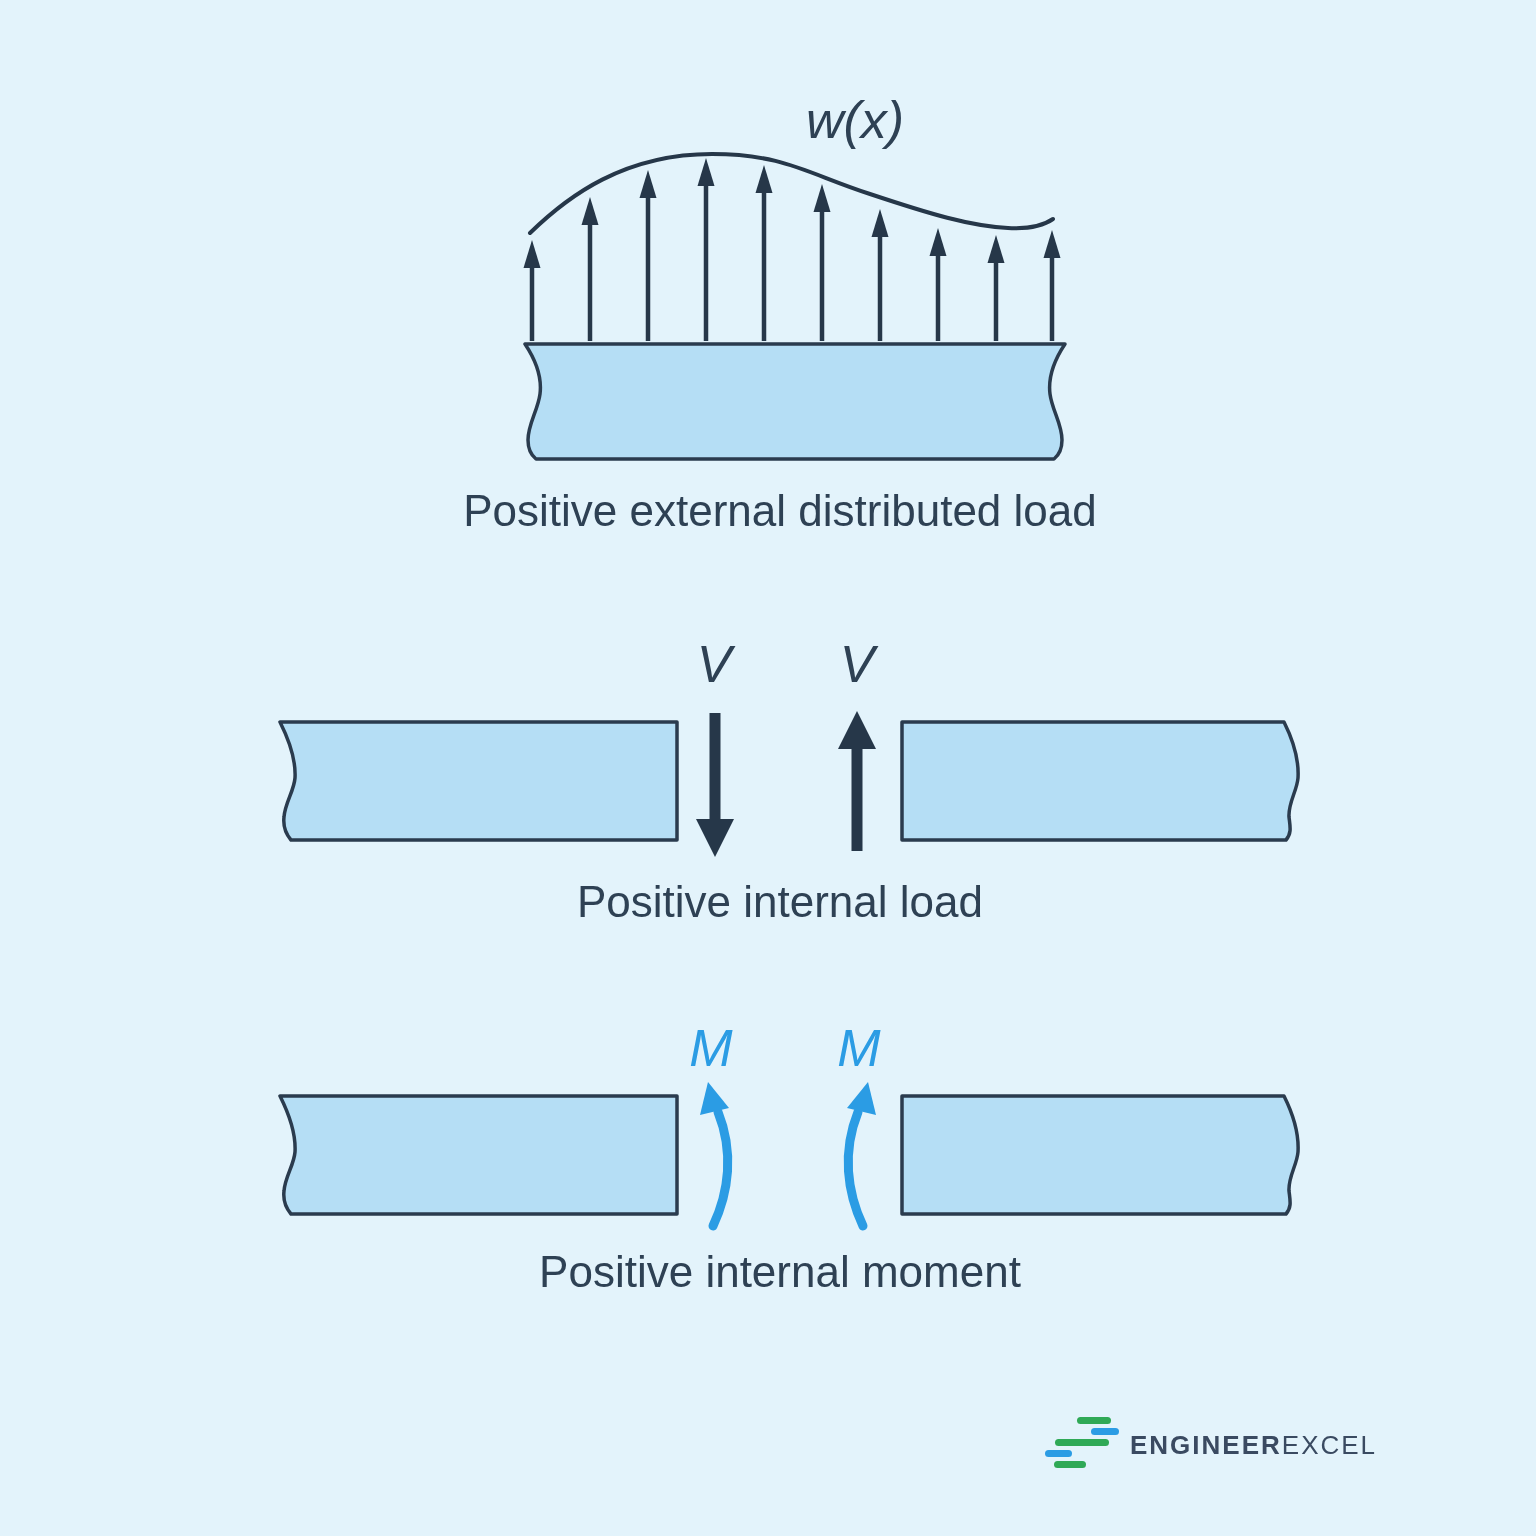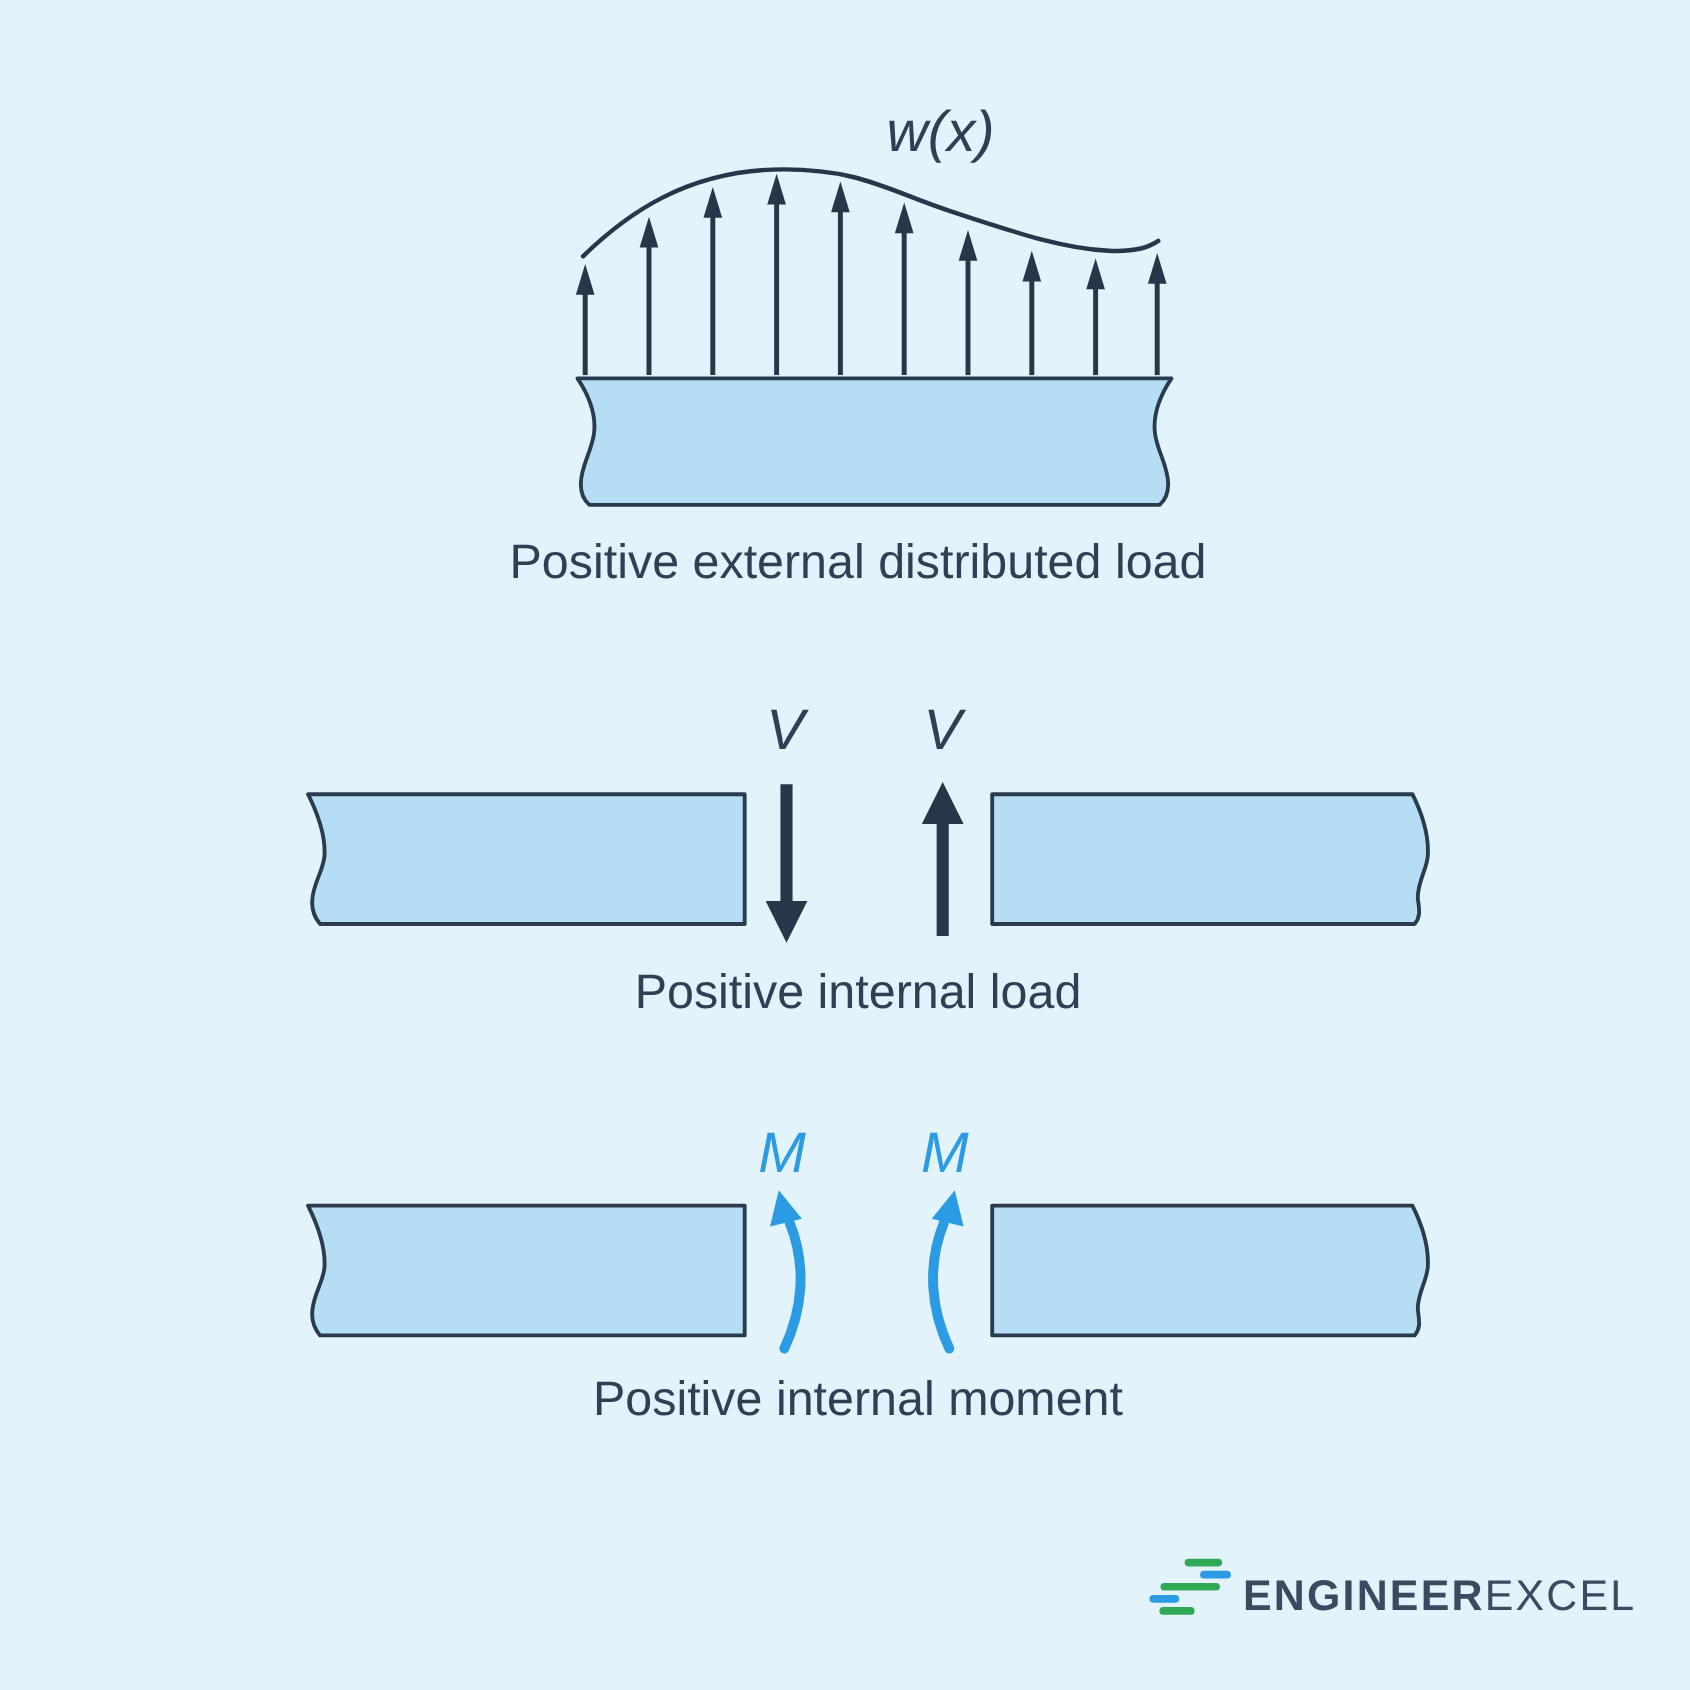--- a/index.html
+++ b/index.html
@@ -84,21 +84,21 @@
   .m-right  { left: 797px; top: 1022px; width: 100px; }
 
   .logo {
     position: absolute;
     left: 1030px; top: 1408px;
     width: 410px; height: 68px;
   }
   .logo-wordmark {
     position: absolute;
     left: 88px; top: 22px;
-    font-size: 39px;
+    font-size: 26px;
     letter-spacing: 2px;
     color: var(--logo-text);
     white-space: nowrap;
   }
   .logo-wordmark .bold  { font-weight: 700; }
   .logo-wordmark .light { font-weight: 400; }
 </style>
 </head>
 <body>
 

